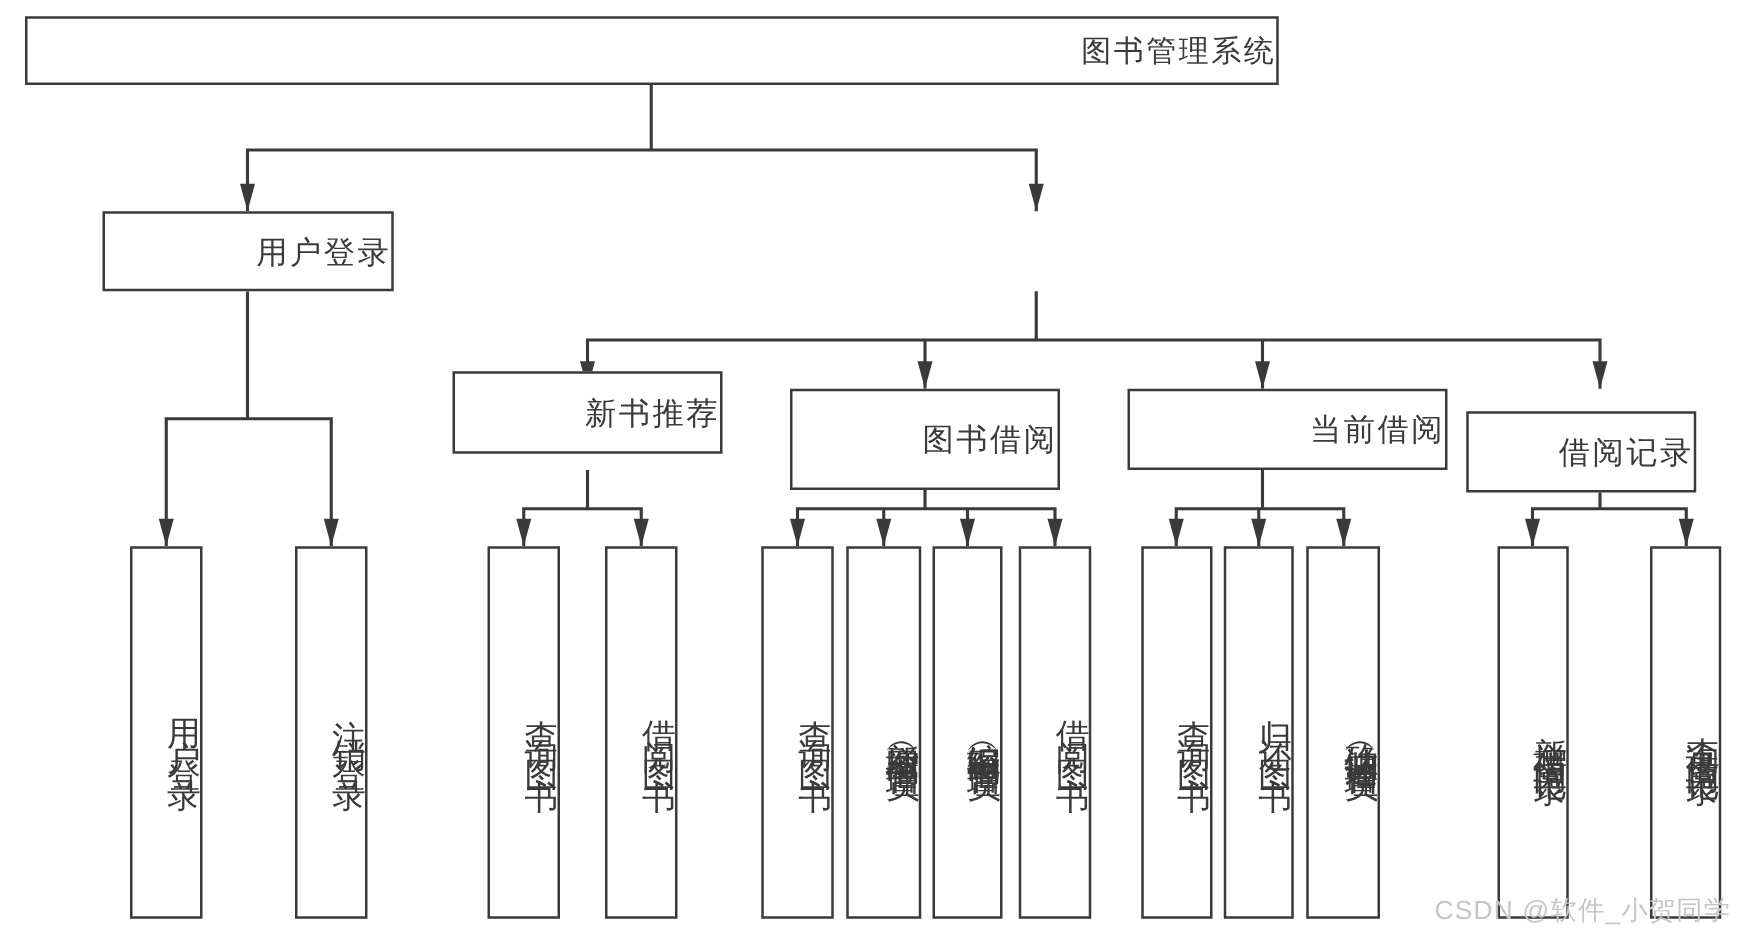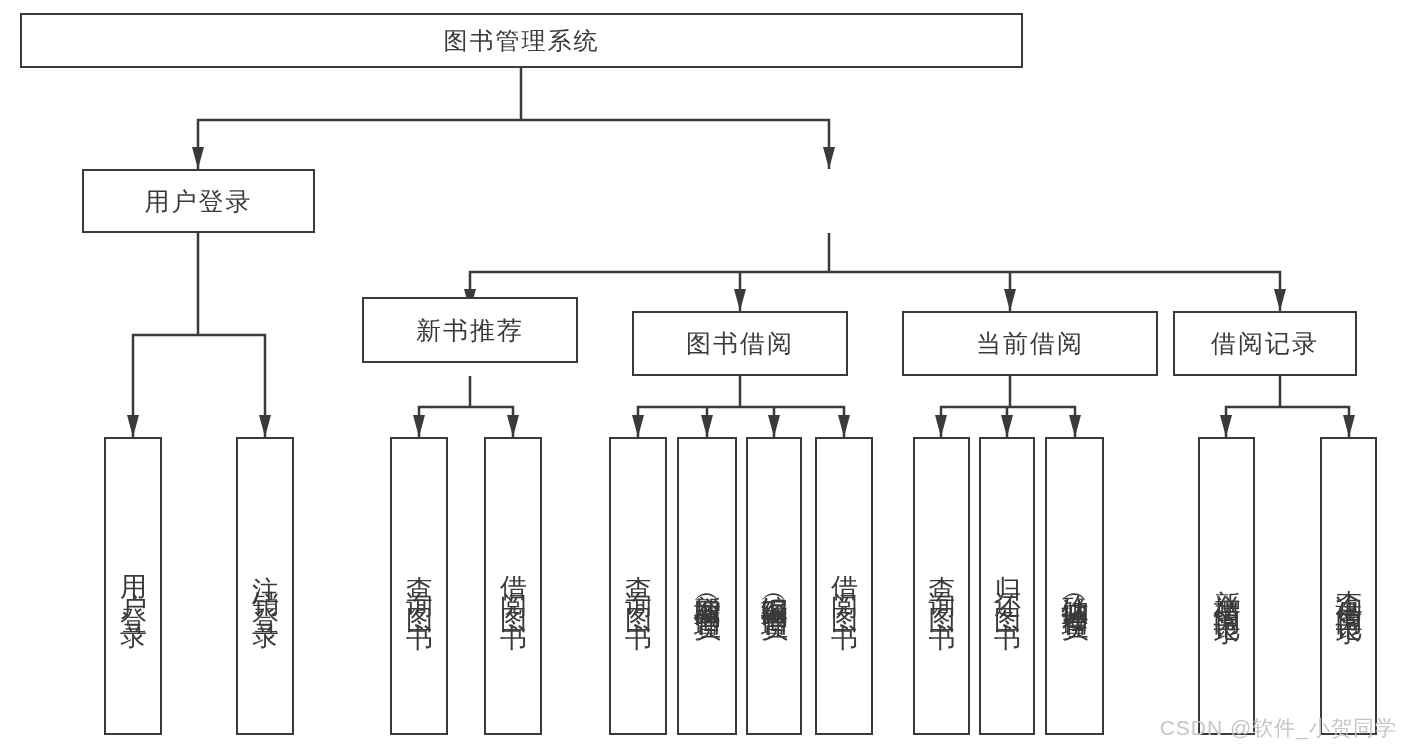--- a/index.html
+++ b/index.html
@@ -3,33 +3,33 @@
 <meta charset="utf-8">
 <style>
   html,body{margin:0;padding:0;background:#ffffff;}
   #canvas{
     position:relative;width:1405px;height:747px;background:#ffffff;
     font-family:"Liberation Sans",sans-serif;color:#3a3a3a;overflow:hidden;
   }
   #connectors{position:absolute;left:0;top:0;width:1405px;height:747px;}
   .box{
     position:absolute;box-sizing:border-box;border:2.5px solid #3a3a3a;background:#ffffff;
-    display:flex;align-items:center;justify-content:center;
+    display:flex;align-items:center;justify-content:flex-end;
   }
   .hlabel{font-size:25px;letter-spacing:2px;color:#3a3a3a;white-space:nowrap;}
   .root .hlabel{font-size:24px;}
   .vlabel{
     writing-mode:vertical-rl;text-orientation:mixed;
     font-size:27px;color:#3a3a3a;line-height:1;white-space:nowrap;
   }
   .vlabel.short{letter-spacing:16px;}
   .vlabel.med{letter-spacing:6px;}
   .vlabel.long{letter-spacing:3px;}
   .watermark{
-    position:absolute;right:8px;bottom:5px;font-size:21px;color:#c3c5c9;
+    position:absolute;right:20px;bottom:5px;font-size:21px;color:#c3c5c9;
     letter-spacing:1px;white-space:nowrap;
   }
 </style>
 </head>
 <body>
 
 <div id="canvas">
 
   <svg id="connectors" viewBox="0 0 1405 747" xmlns="http://www.w3.org/2000/svg">
     <g fill="none" stroke="#3a3a3a" stroke-width="2.5">
@@ -75,27 +75,27 @@
     <span class="hlabel">图书管理系统</span>
   </div>
 
   <div class="box" style="left:82px;top:169px;width:233px;height:64px">
     <span class="hlabel">用户登录</span>
   </div>
 
   <div class="box" style="left:362px;top:297px;width:216px;height:66px">
     <span class="hlabel">新书推荐</span>
   </div>
-  <div class="box" style="left:632px;top:311px;width:216px;height:65px">
+  <div class="box" style="left:632px;top:311px;width:216px;height:81px">
     <span class="hlabel">图书借阅</span>
   </div>
   <div class="box" style="left:902px;top:311px;width:256px;height:65px">
     <span class="hlabel">当前借阅</span>
   </div>
-  <div class="box" style="left:1173px;top:311px;width:184px;height:65px">
+  <div class="box" style="left:1173px;top:329px;width:184px;height:65px">
     <span class="hlabel">借阅记录</span>
   </div>
 
   <div class="box" style="left:104px;top:437px;width:58px;height:298px">
     <span class="vlabel short">用户登录</span>
   </div>
   <div class="box" style="left:236px;top:437px;width:58px;height:298px">
     <span class="vlabel short">注销登录</span>
   </div>
   <div class="box" style="left:390px;top:437px;width:58px;height:298px">

